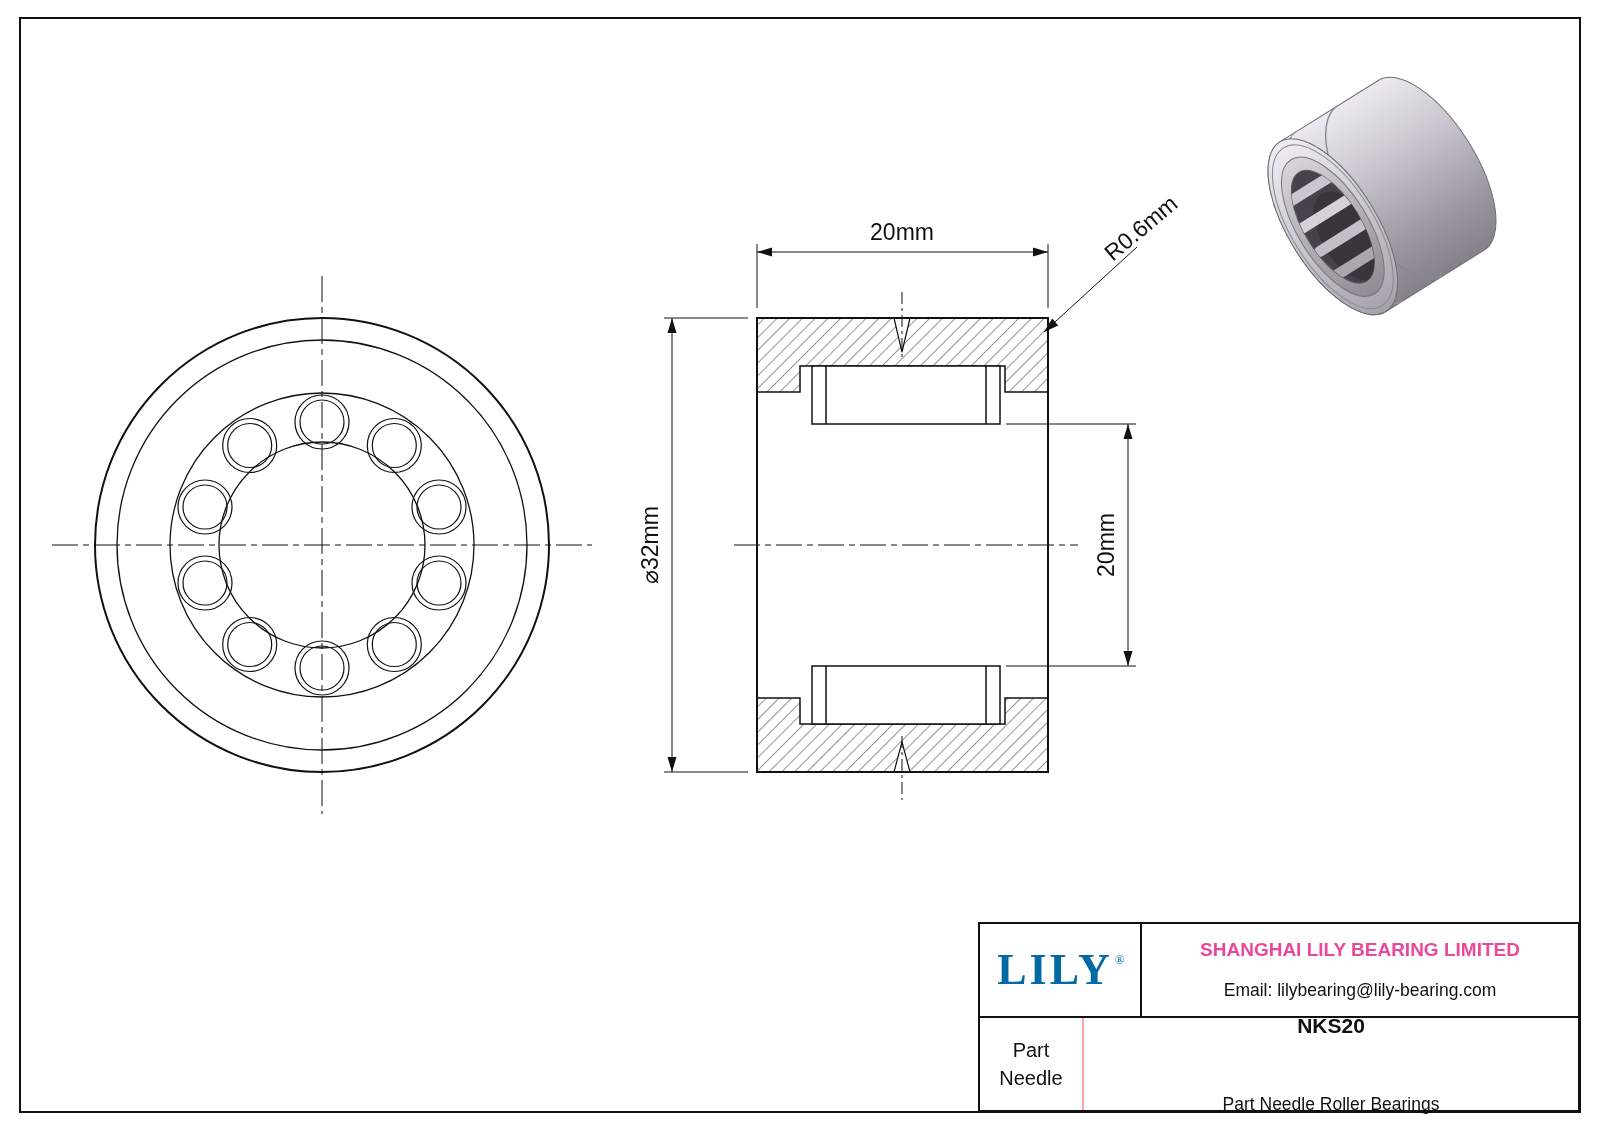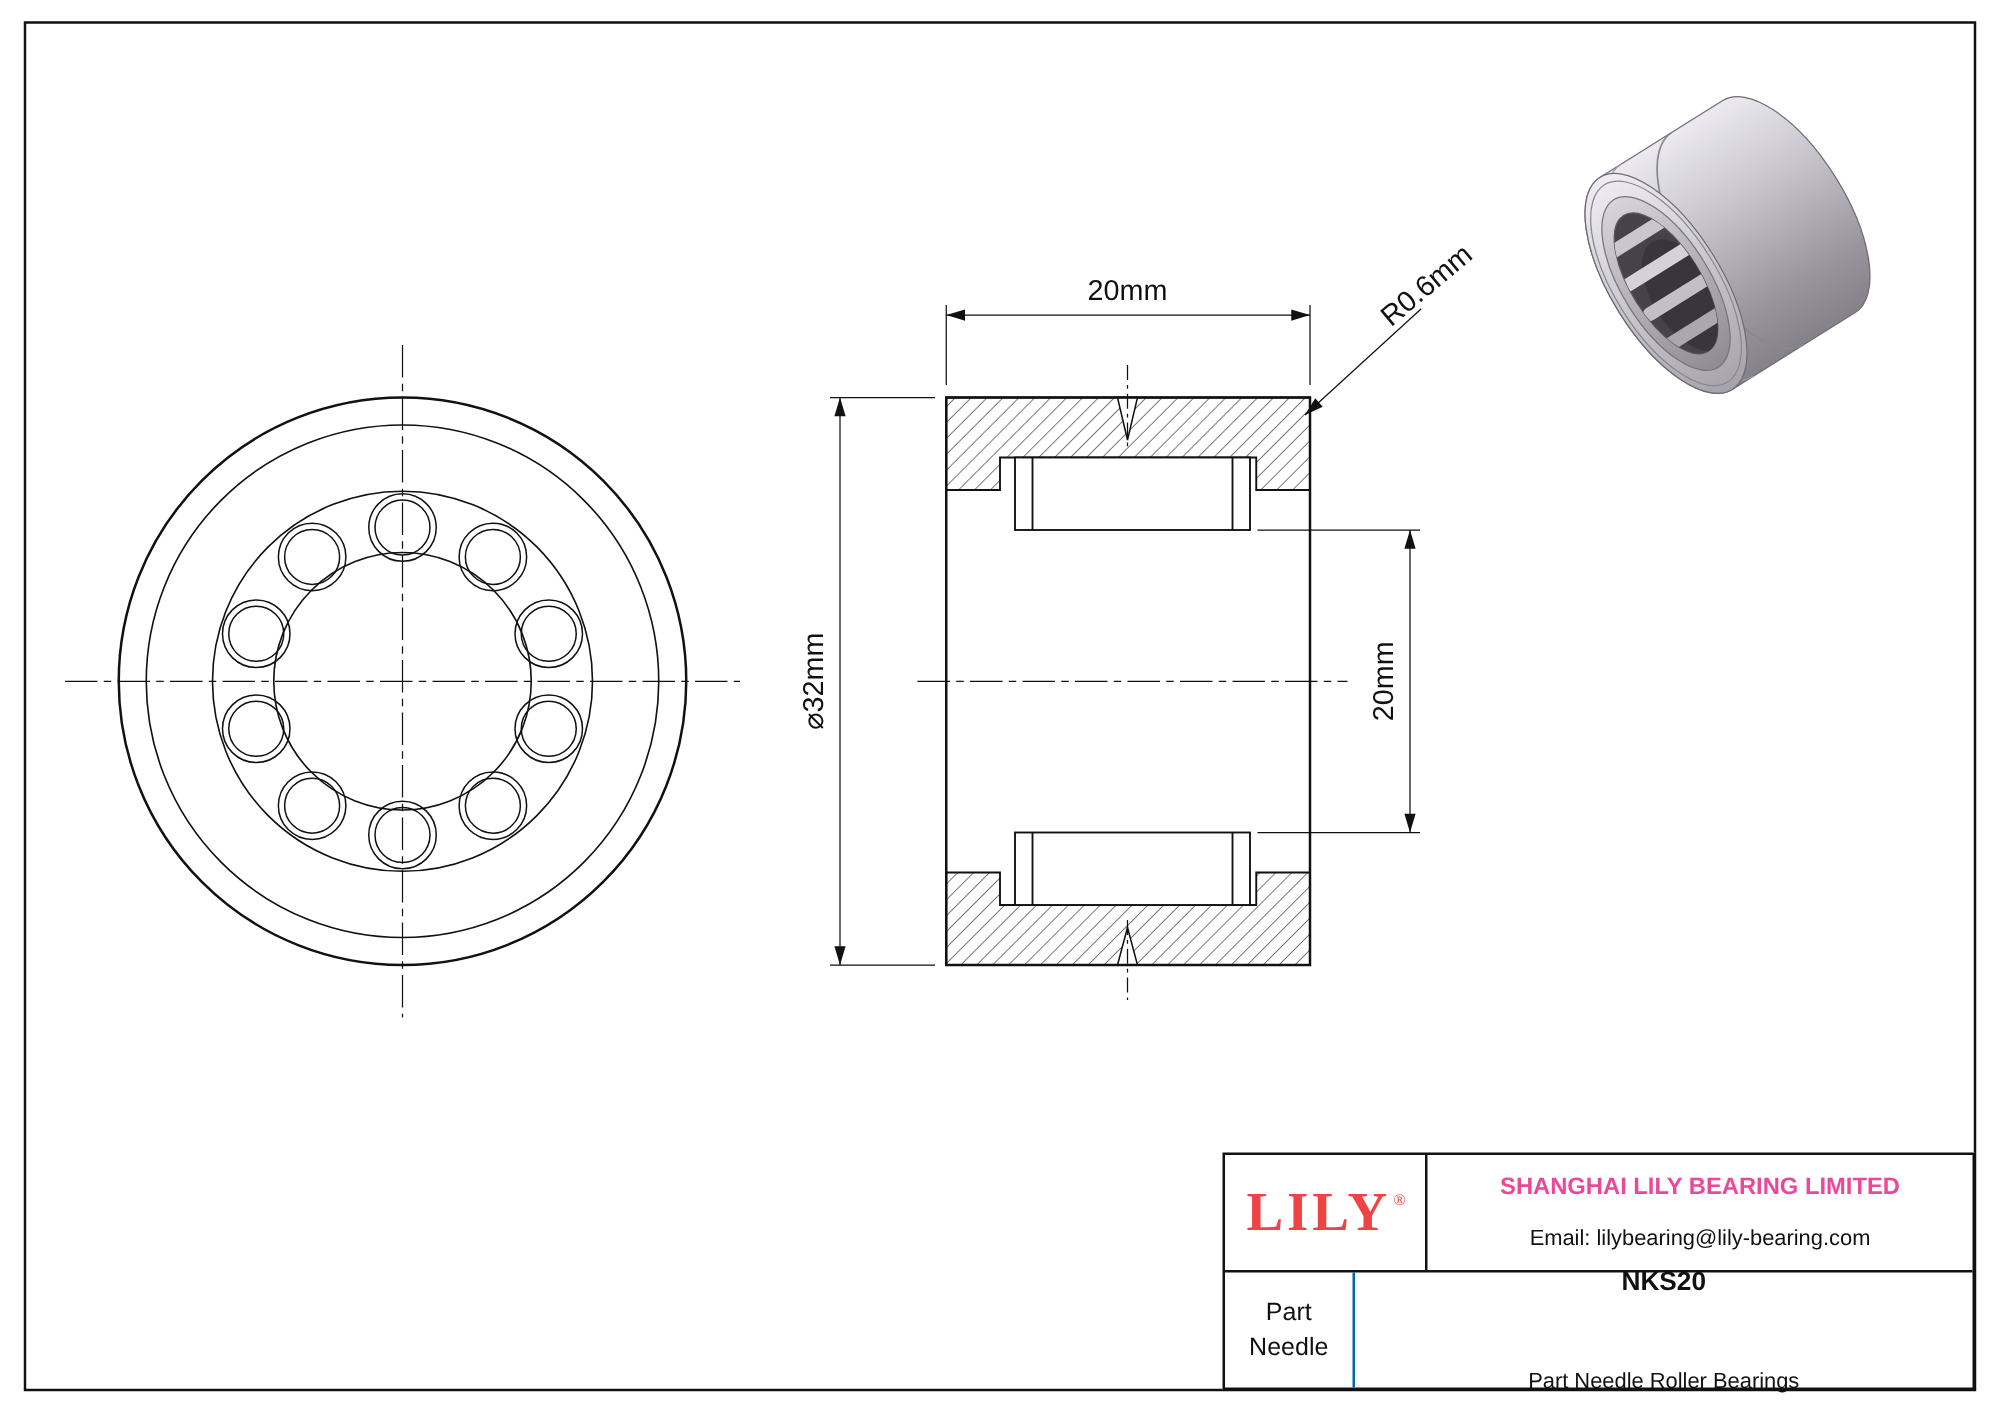--- a/index.html
+++ b/index.html
@@ -16,25 +16,25 @@
   .titleblock{
     position:absolute;left:978px;top:922px;width:602px;height:190px;
     border:2px solid #111;box-sizing:border-box;background:#fff;
     display:flex;flex-direction:column;
   }
   .tb-row{display:flex;flex:1;min-height:0;}
   .tb-row1{border-bottom:2px solid #111;}
   .tb-cell{display:flex;flex-direction:column;align-items:center;justify-content:center;box-sizing:border-box;}
   .tb-logo-cell{width:162px;border-right:2px solid #111;}
   .tb-company-cell{flex:1;}
-  .tb-partlabel-cell{width:104px;border-right:2px solid #0369a1;}
+  .tb-partlabel-cell{width:104px;border-right:2px solid #fca5a5;}
   .tb-partinfo-cell{flex:1;gap:48px;}
   .brand{
     font-family:"Liberation Serif", serif;
-    font-size:44px;font-weight:700;letter-spacing:3px;color:#ef4444;line-height:1;
+    font-size:44px;font-weight:700;letter-spacing:3px;color:#0369a1;line-height:1;
     position:relative;
   }
   .brand .reg{font-size:13px;font-weight:400;position:relative;top:-20px;left:2px;letter-spacing:0;}
   .company-name{font-size:19px;font-weight:bold;color:#ec4899;text-align:center;}
   .company-email{font-size:17.5px;color:#111;margin-top:19px;text-align:center;}
   .part-label{font-size:20px;color:#111;text-align:center;line-height:1.4;}
   .part-number{font-size:21px;font-weight:bold;color:#111;text-align:center;}
   .part-desc{font-size:17.5px;color:#111;margin-top:8px;text-align:center;}
 </style>
 </head>

